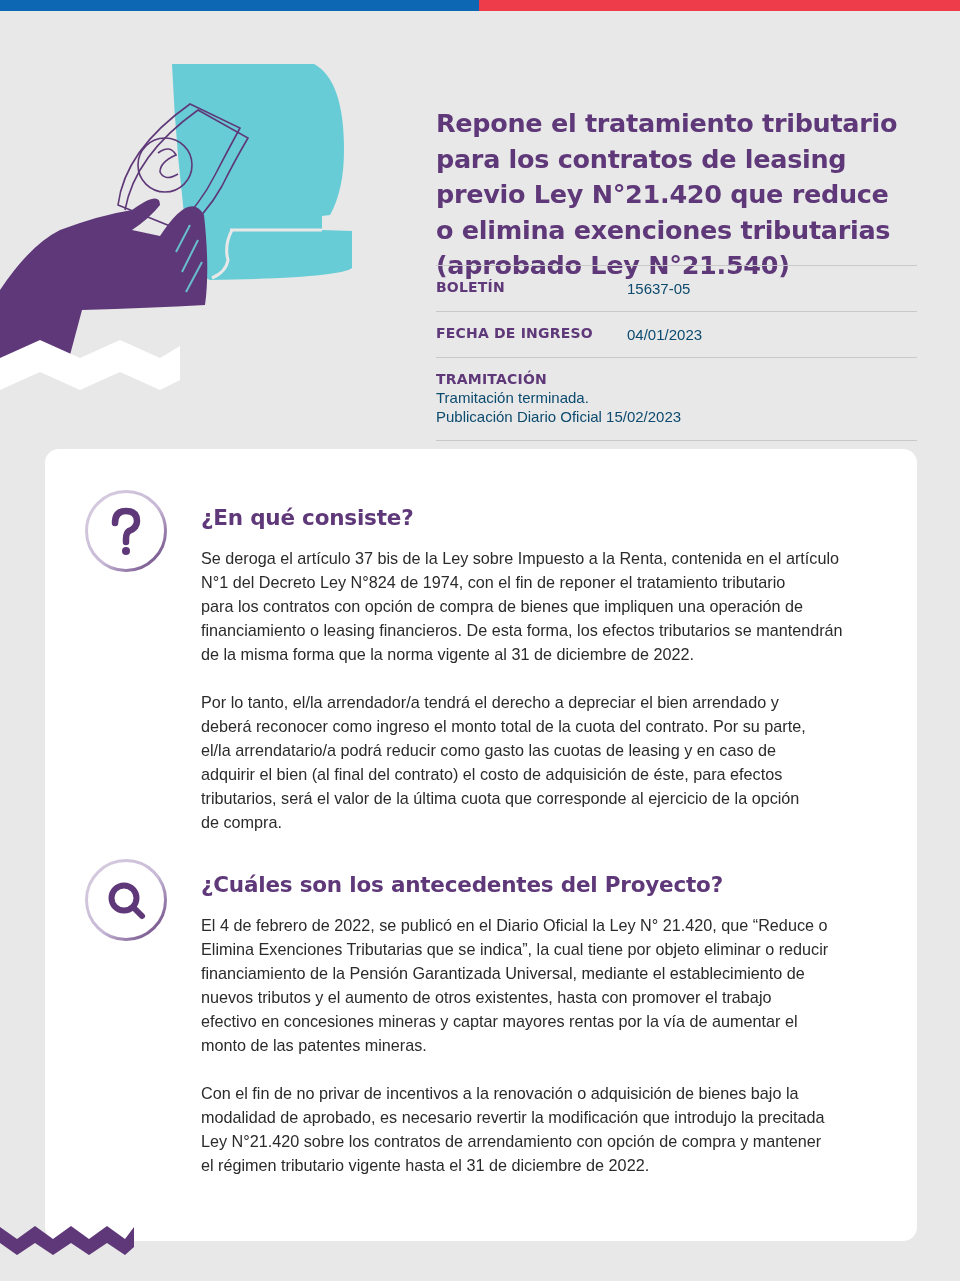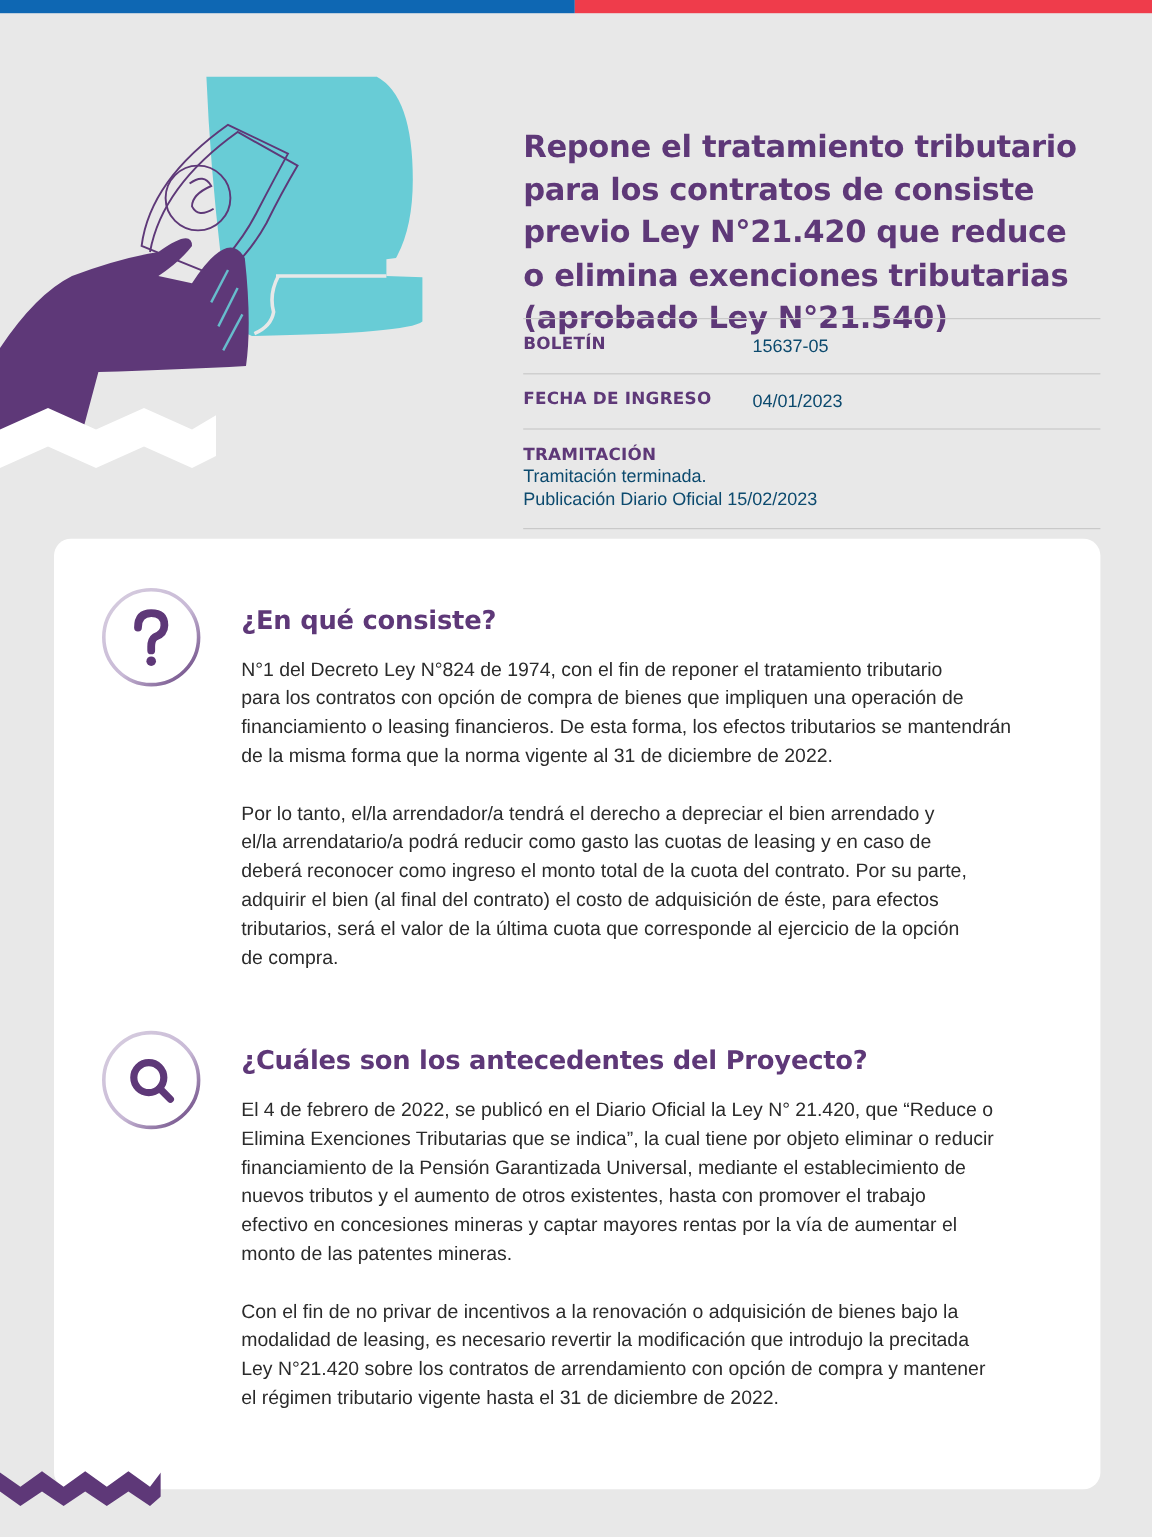--- a/index.html
+++ b/index.html
@@ -63,21 +63,21 @@
     <line x1="190" y1="185" x2="176" y2="212"></line>
     <line x1="198" y1="200" x2="182" y2="232"></line>
     <line x1="202" y1="222" x2="186" y2="252"></line>
   </g>
 
   <path d="M0 318 L40 300 L80 318 L120 300 L160 318 L180 306 L180 340 L160 350 L120 332 L80 350 L40 332 L0 350 Z" fill="#ffffff"></path>
 </svg>
 
 <h1 class="title" style="color:#5e3878">
   <div>Repone el tratamiento tributario</div>
-  <div>para los contratos de consiste</div>
+  <div>para los contratos de leasing</div>
   <div>previo Ley N°21.420 que reduce</div>
   <div>o elimina exenciones tributarias</div>
   <div>(aprobado Ley N°21.540)</div>
 </h1>
 
 <div class="meta">
   <div class="meta-row">
     <div class="meta-label" style="color:#5e3878">BOLETÍN</div>
     <div class="meta-value">
       <div>15637-05</div>
@@ -108,29 +108,30 @@
       <stop offset="1" stop-color="#5e3878"></stop>
     </linearGradient>
   </defs>
   <circle cx="42" cy="42" r="39.5" fill="none" stroke="url(#ring1)" stroke-width="3"></circle>
   <path d="M31 34 Q31 22 42 22 Q53 22 53 32 Q53 39 45 42 Q42 44 42 50 L42 53" fill="none" stroke="#5e3878" stroke-width="6.5" stroke-linecap="round"></path>
   <circle cx="42" cy="62" r="4" fill="#5e3878"></circle>
 </svg>
 <h2 class="section-title" style="top:505px;color:#5e3878">¿En qué consiste?</h2>
 <div class="section-body" style="top:546px">
   <p>
+    <span>Se deroga el artículo 37 bis de la Ley sobre Impuesto a la Renta, contenida en el artículo</span>
     <span>N°1 del Decreto Ley N°824 de 1974, con el fin de reponer el tratamiento tributario</span>
     <span>para los contratos con opción de compra de bienes que impliquen una operación de</span>
     <span>financiamiento o leasing financieros. De esta forma, los efectos tributarios se mantendrán</span>
     <span>de la misma forma que la norma vigente al 31 de diciembre de 2022.</span>
   </p>
   <p>
     <span>Por lo tanto, el/la arrendador/a tendrá el derecho a depreciar el bien arrendado y</span>
+    <span>deberá reconocer como ingreso el monto total de la cuota del contrato. Por su parte,</span>
     <span>el/la arrendatario/a podrá reducir como gasto las cuotas de leasing y en caso de</span>
-    <span>deberá reconocer como ingreso el monto total de la cuota del contrato. Por su parte,</span>
     <span>adquirir el bien (al final del contrato) el costo de adquisición de éste, para efectos</span>
     <span>tributarios, será el valor de la última cuota que corresponde al ejercicio de la opción</span>
     <span>de compra.</span>
   </p>
 </div>
 
 <svg class="section-icon" style="left:84px;top:858px" viewBox="0 0 84 84" xmlns="http://www.w3.org/2000/svg">
   <defs>
     <linearGradient id="ring2" x1="0" y1="0" x2="1" y2="1">
       <stop offset="0" stop-color="#d8cfe0"></stop>
@@ -147,21 +148,21 @@
   <p>
     <span>El 4 de febrero de 2022, se publicó en el Diario Oficial la Ley N° 21.420, que “Reduce o</span>
     <span>Elimina Exenciones Tributarias que se indica”, la cual tiene por objeto eliminar o reducir</span>
     <span>financiamiento de la Pensión Garantizada Universal, mediante el establecimiento de</span>
     <span>nuevos tributos y el aumento de otros existentes, hasta con promover el trabajo</span>
     <span>efectivo en concesiones mineras y captar mayores rentas por la vía de aumentar el</span>
     <span>monto de las patentes mineras.</span>
   </p>
   <p>
     <span>Con el fin de no privar de incentivos a la renovación o adquisición de bienes bajo la</span>
-    <span>modalidad de leasing, es necesario revertir la modificación que introdujo la precitada</span>
+    <span>modalidad de aprobado, es necesario revertir la modificación que introdujo la precitada</span>
     <span>Ley N°21.420 sobre los contratos de arrendamiento con opción de compra y mantener</span>
     <span>el régimen tributario vigente hasta el 31 de diciembre de 2022.</span>
   </p>
 </div>
 
 <svg class="zigzag-bottom" viewBox="0 0 134 30" xmlns="http://www.w3.org/2000/svg">
   <path d="M0 2 L17 14 L35 1 L53 14 L71 1 L89 14 L107 1 L125 14 L134 2 L134 22 L125 30 L107 18 L89 30 L71 18 L53 30 L35 18 L17 30 L0 18 Z" fill="#5e3878"></path>
 </svg>
 
 </body></html>

